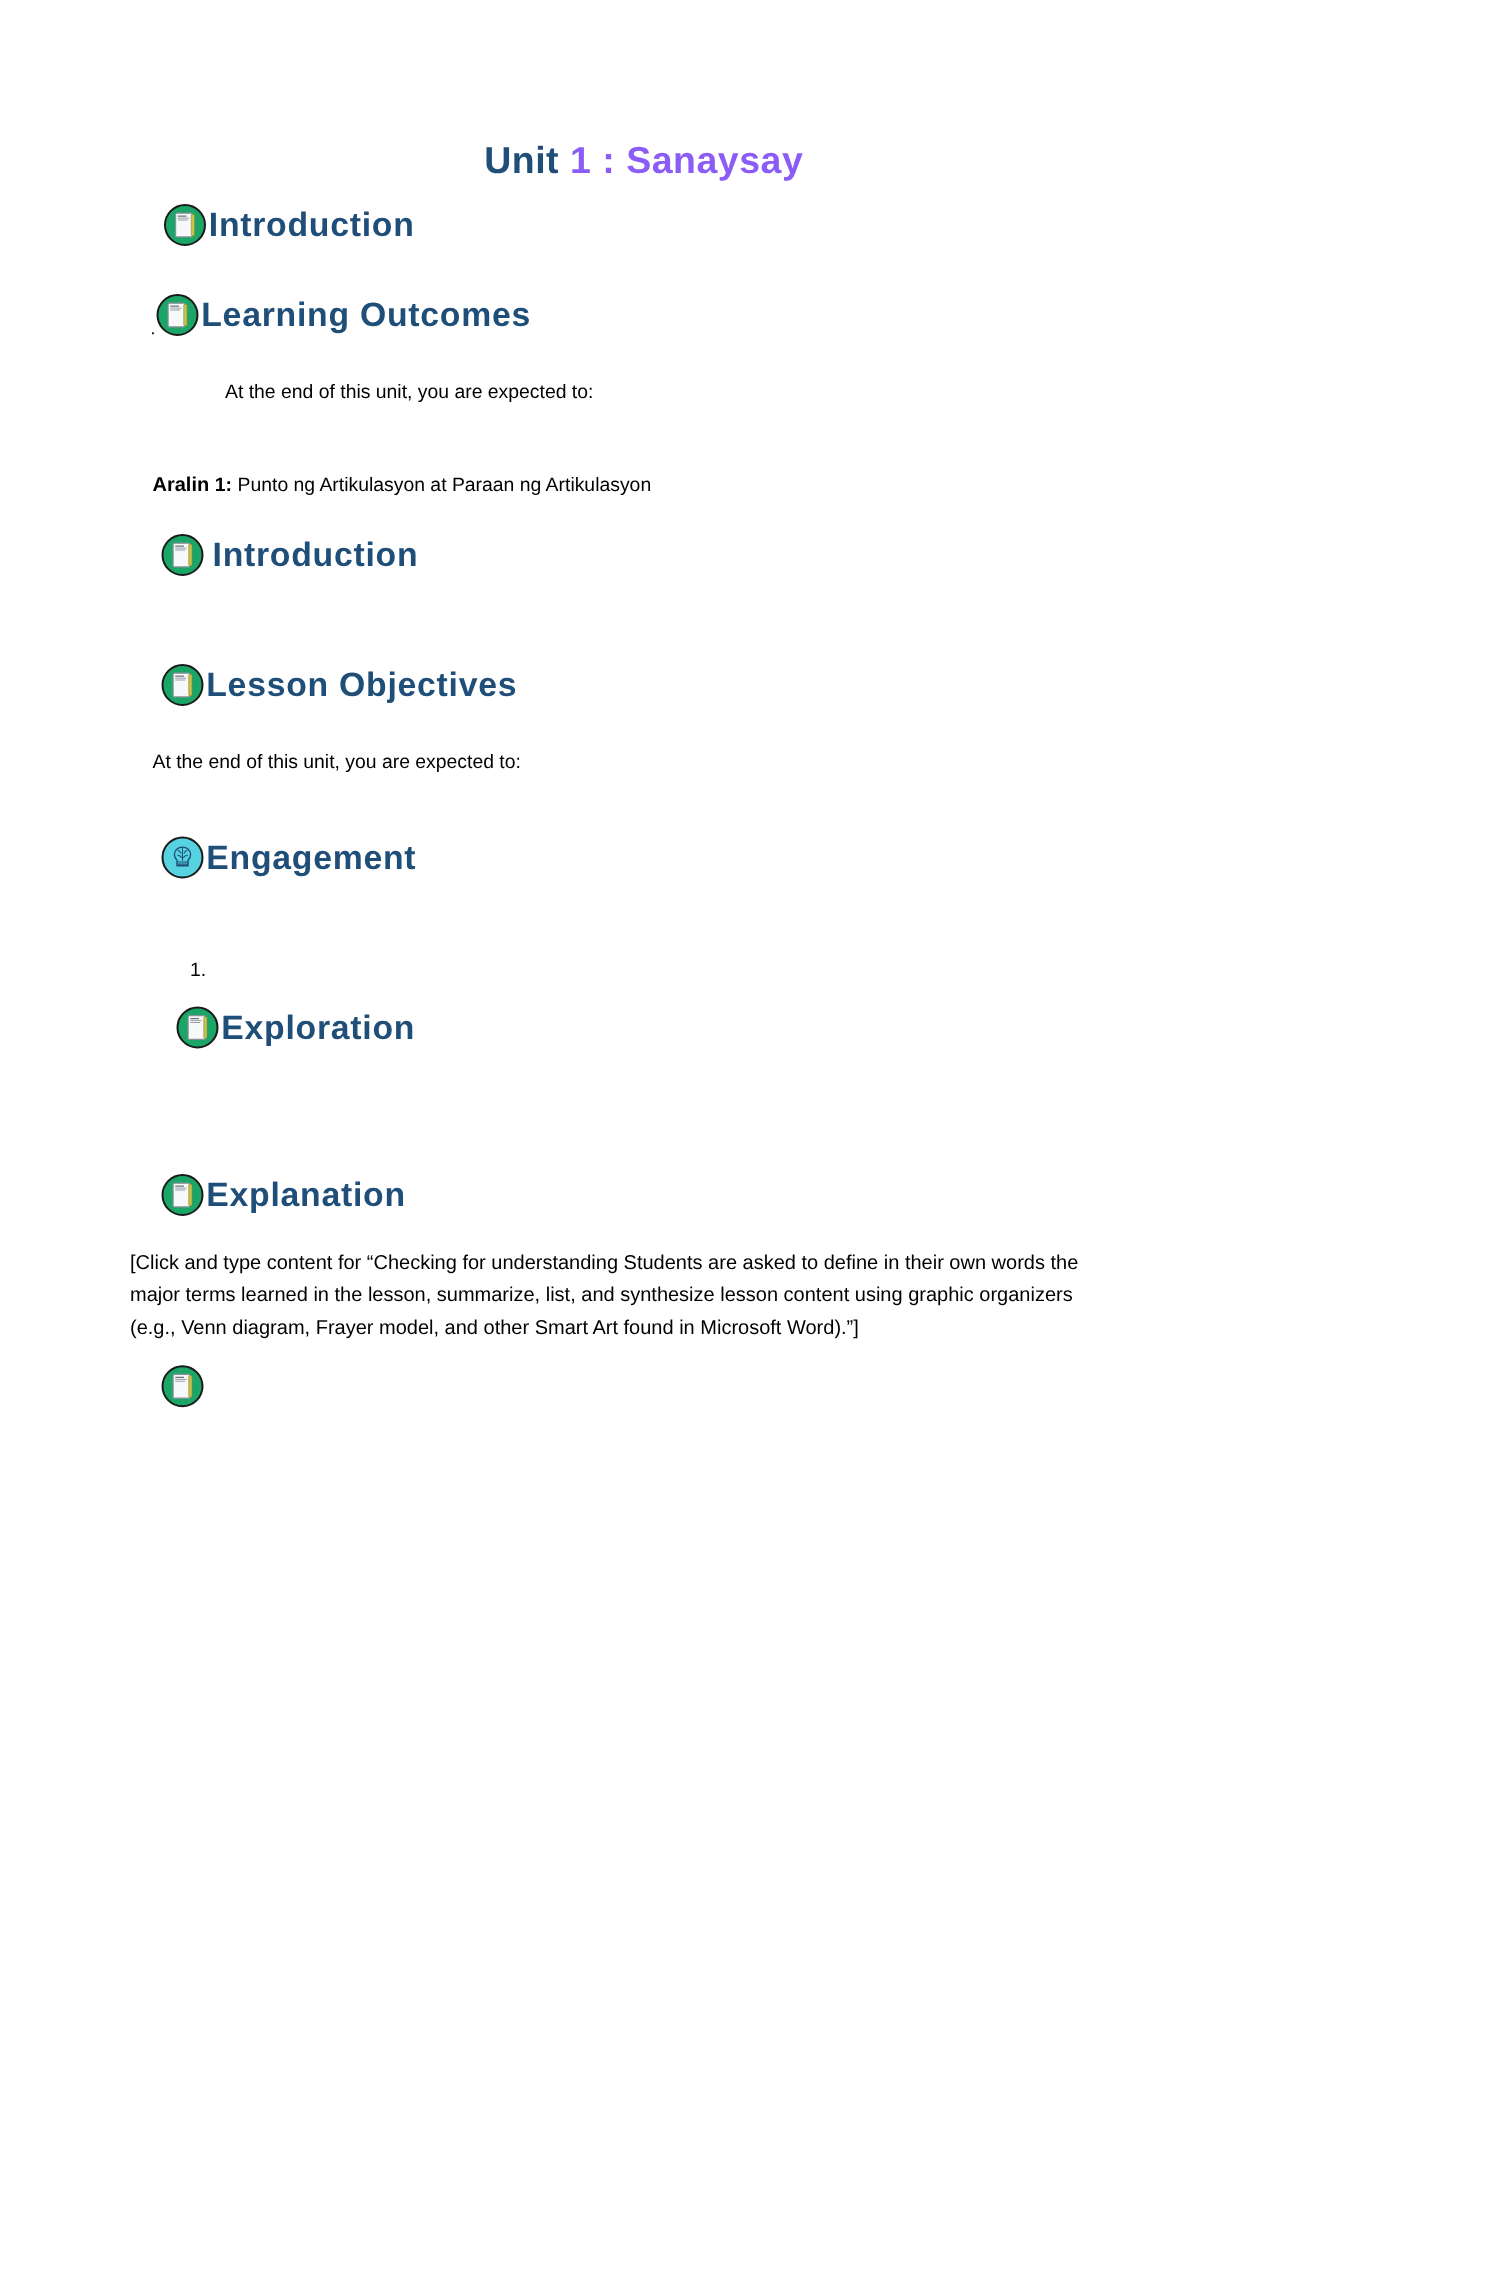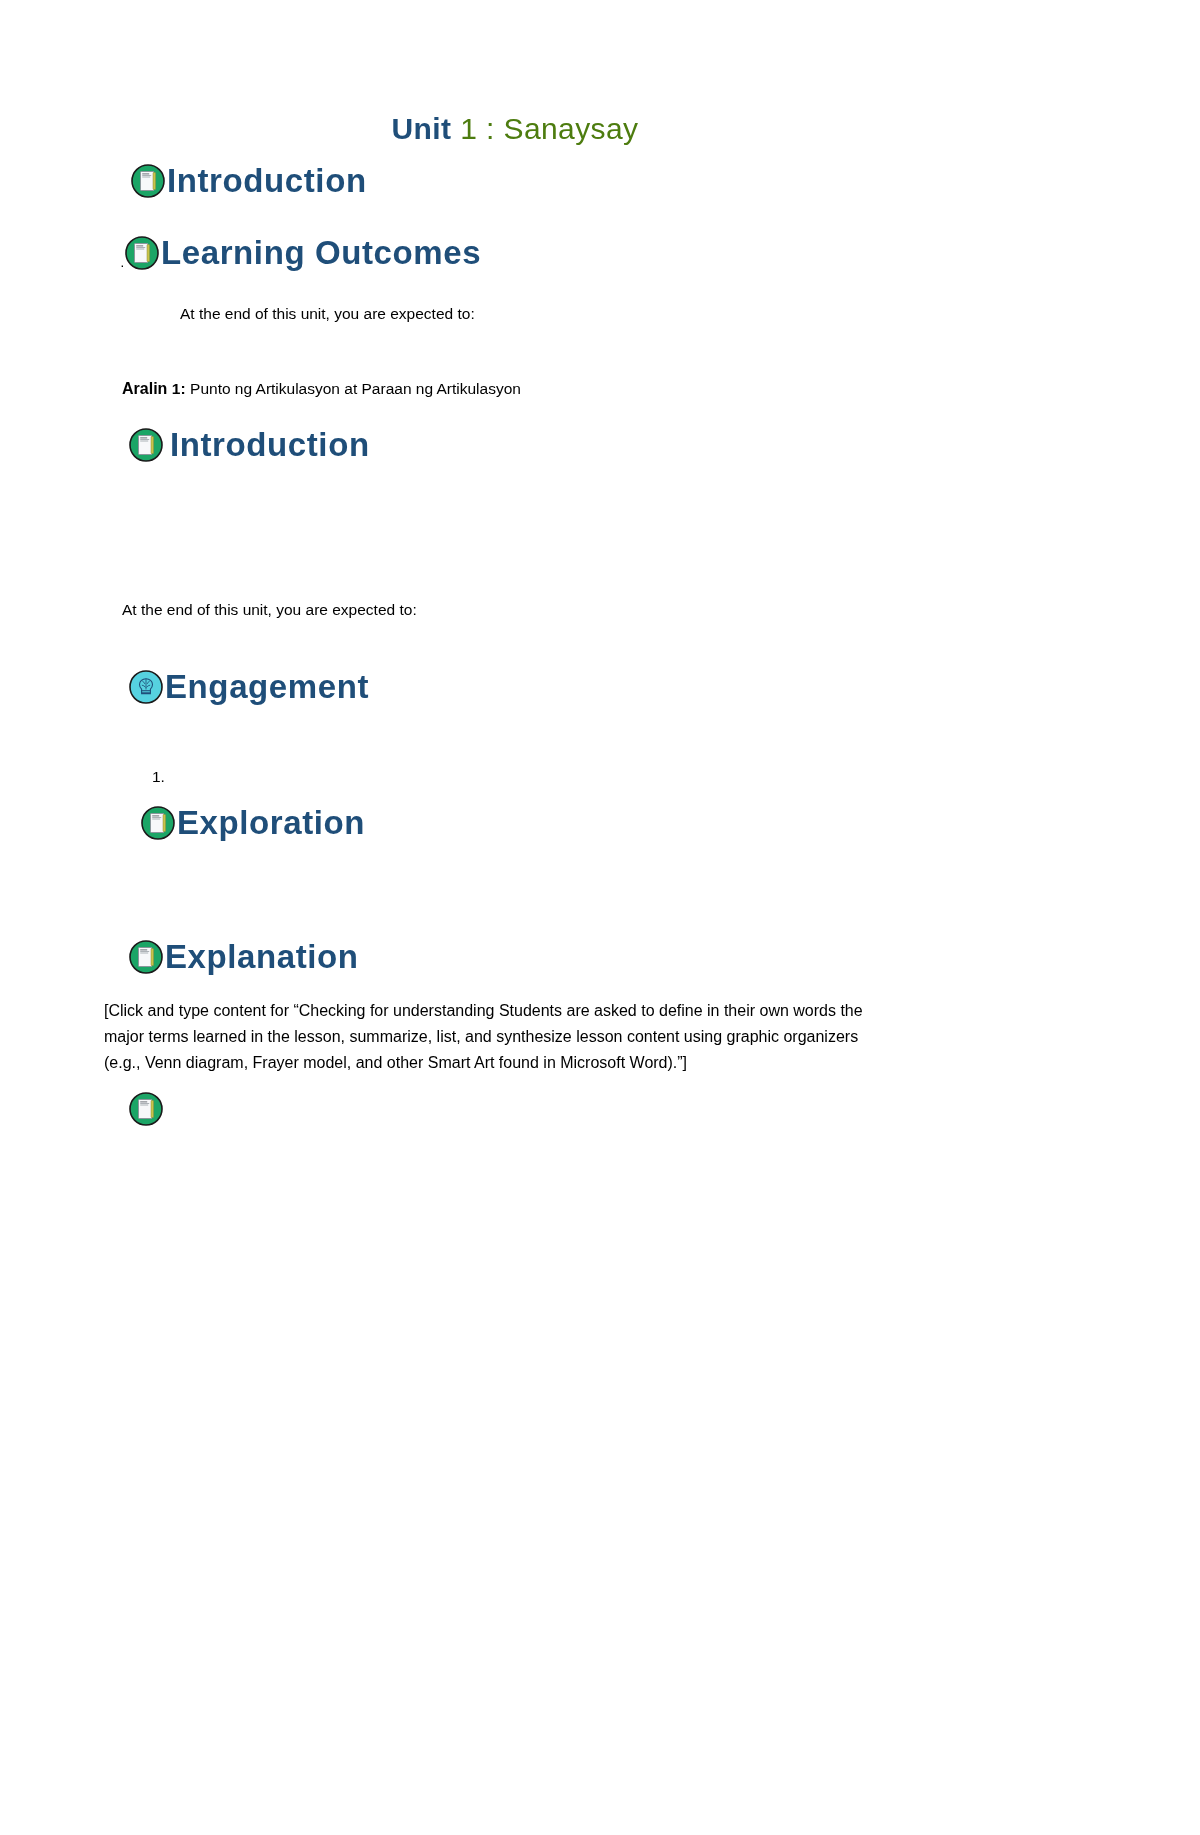--- a/index.html
+++ b/index.html
@@ -28,32 +28,32 @@
     text-align: center;
     font-size: 30px;
     letter-spacing: 0.4px;
     white-space: nowrap;
   }
   .doc-title .t-strong {
     font-weight: bold;
     color: #1F4E79;
   }
   .doc-title .t-light {
-    font-weight: normal;
-    color: #4d7c0f;
+    font-weight: bold;
+    color: #8b5cf6;
   }
   
   .sec {
     position: absolute;
     display: flex;
     align-items: center;
     white-space: nowrap;
   }
   .sec-label {
-    font-size: 33px;
+    font-size: 27px;
     font-weight: bold;
     color: #1F4E79;
     letter-spacing: 0.6px;
     margin-left: 1px;
   }
   .sec-label.tight { letter-spacing: 0.2px; }
 
   
   .icon {
     width: 36px;
@@ -162,20 +162,33 @@
         <rect x="10.5" y="8.5" width="13.5" height="19" rx="0.8" fill="#F7F8FA" stroke="#8A9099" stroke-width="0.9"></rect>
         <rect x="23" y="9.5" width="2.6" height="17" rx="0.6" fill="#C8C34A" stroke="#8A8A3A" stroke-width="0.5"></rect>
         <rect x="12.2" y="10.4" width="7" height="1" fill="#6E737A"></rect>
         <rect x="12.2" y="12.1" width="9" height="0.8" fill="#9AA0A6"></rect>
         <rect x="12.2" y="13.6" width="8" height="0.8" fill="#9AA0A6"></rect>
       </svg>
     </span>
     <span class="sec-label" style="margin-left:6px;">Introduction</span>
   </div>
 
+  <div class="sec" style="left:128px; top:530px;">
+    <span class="icon">
+      <svg viewBox="0 0 36 36">
+        <circle cx="18" cy="18" r="16" fill="#1BA566" stroke="#1A1A1A" stroke-width="1.6"></circle>
+        <rect x="10.5" y="8.5" width="13.5" height="19" rx="0.8" fill="#F7F8FA" stroke="#8A9099" stroke-width="0.9"></rect>
+        <rect x="23" y="9.5" width="2.6" height="17" rx="0.6" fill="#C8C34A" stroke="#8A8A3A" stroke-width="0.5"></rect>
+        <rect x="12.2" y="10.4" width="7" height="1" fill="#6E737A"></rect>
+        <rect x="12.2" y="12.1" width="9" height="0.8" fill="#9AA0A6"></rect>
+        <rect x="12.2" y="13.6" width="8" height="0.8" fill="#9AA0A6"></rect>
+      </svg>
+    </span>
+    <span class="sec-label">Lesson Objectives</span>
+  </div>
 
   <div class="body-text" style="left:122px; top:598px;">At the end of this unit, you are expected to:</div>
 
   <div class="sec" style="left:128px; top:668px;">
     <span class="icon">
       <svg viewBox="0 0 36 36">
         <circle cx="18" cy="18" r="16" fill="#56D2E0" stroke="#1A1A1A" stroke-width="1.6"></circle>
         <path d="M11.5 15.5c0-3.3 2.9-5.8 6.5-5.8s6.5 2.5 6.5 5.8c0 2.2-1 3.6-2.1 4.7v4.4h-8.8v-4.4c-1.1-1.1-2.1-2.5-2.1-4.7z" fill="none" stroke="#1F4E79" stroke-width="1.1"></path>
         <path d="M18 10.2v9.9M14.6 12.2c1 .6 1.7 1.4 2 2.3M21.4 12.2c-1 .6-1.7 1.4-2 2.3M14.2 16.2c1.2.2 2.4.9 3.1 1.8M21.8 16.2c-1.2.2-2.4.9-3.1 1.8" fill="none" stroke="#1F4E79" stroke-width="0.85" stroke-linecap="round"></path>
         <path d="M13.8 21.6h8.4M13.8 23.3h8.4" stroke="#1F4E79" stroke-width="0.9" stroke-linecap="round"></path>

